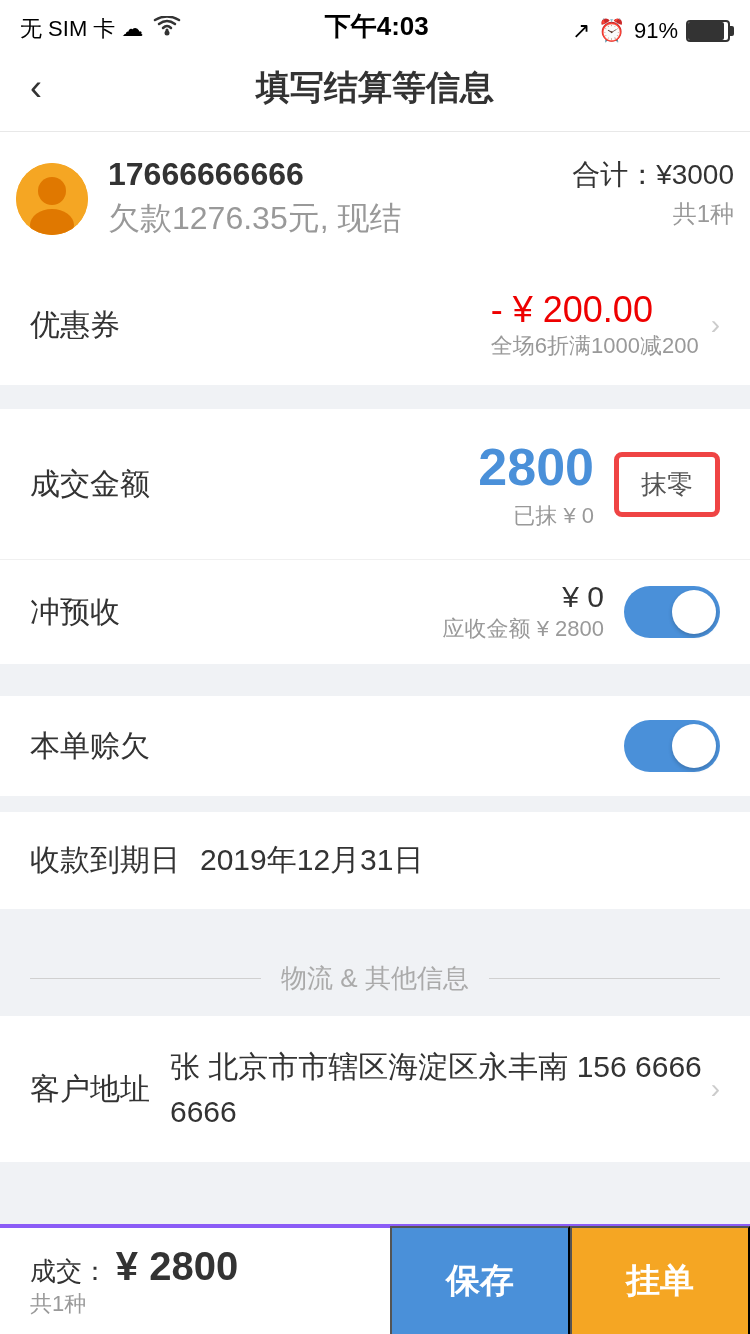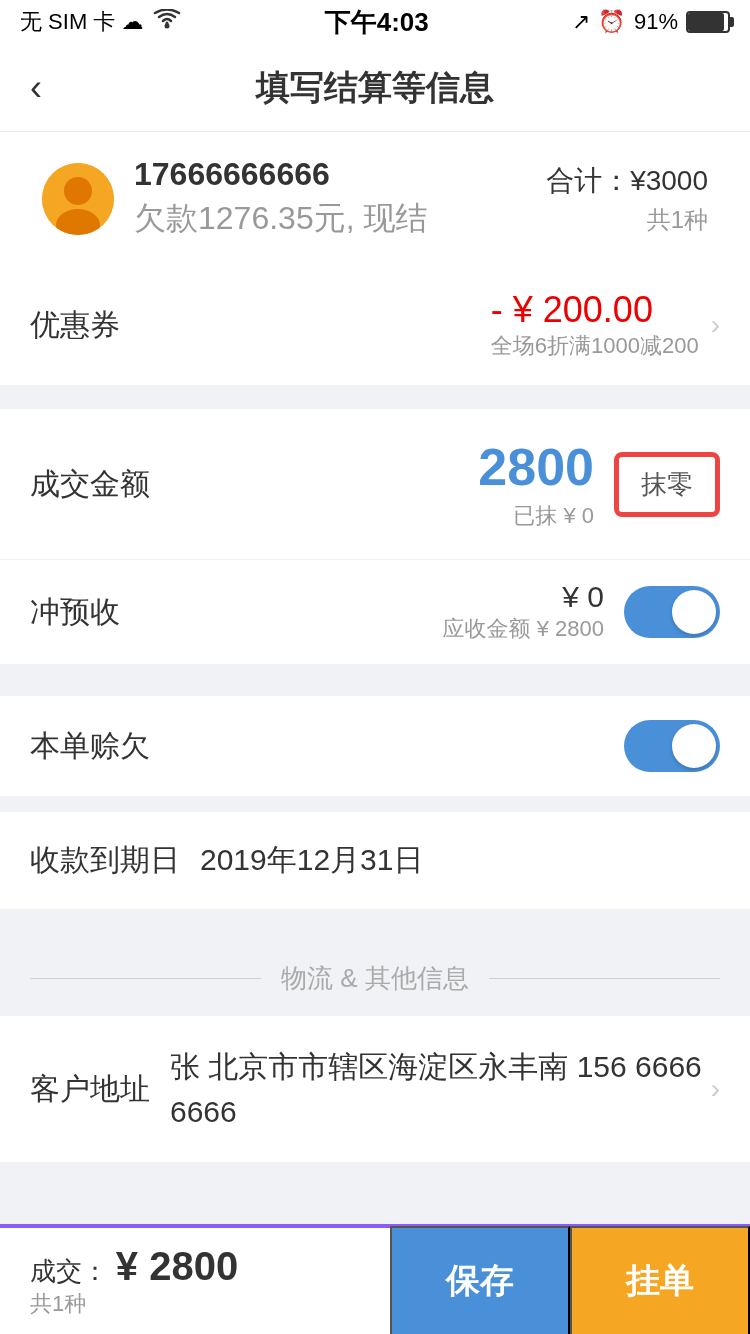--- a/index.html
+++ b/index.html
@@ -11,21 +11,21 @@
       min-height: 1334px;
       position: relative;
       font-size: 28px;
     }
 
     
     .status-bar {
       height: 44px;
       background: #fff;
       display: flex;
-      align-items: center;
+      align-items: flex-end;
       justify-content: space-between;
       padding: 0 20px;
       font-size: 24px;
       font-weight: 500;
     }
     .status-left {
       display: flex;
       align-items: center;
       gap: 10px;
       font-size: 22px;
@@ -101,23 +101,22 @@
 
     
     .card {
       background: #fff;
       margin-bottom: 16px;
     }
 
     
     .user-section {
       background: #fff;
-      padding: 24px 42px;
-      display: flex;
-      align-items: center;
+      padding: 24px 16px;
+      display: flex;
       justify-content: space-between;
       margin-bottom: 0;
     }
     .user-left {
       display: flex;
       align-items: center;
       gap: 20px;
     }
     .avatar {
       width: 72px;

